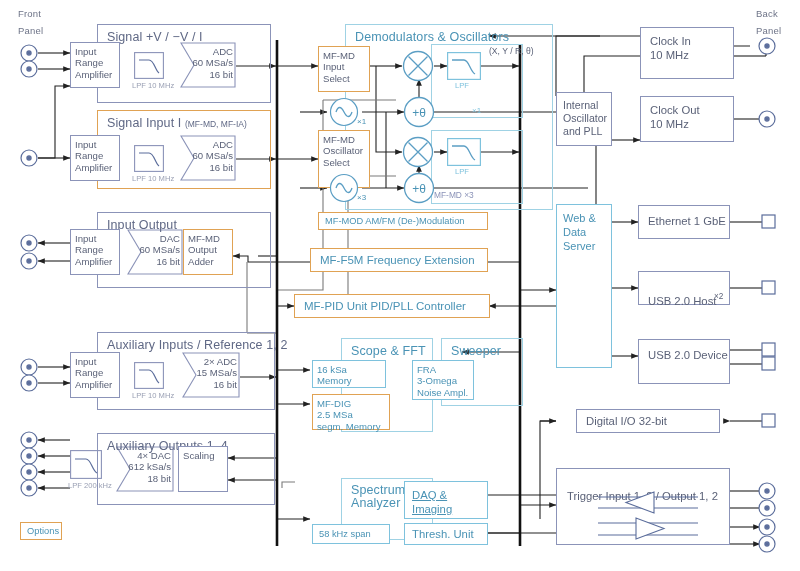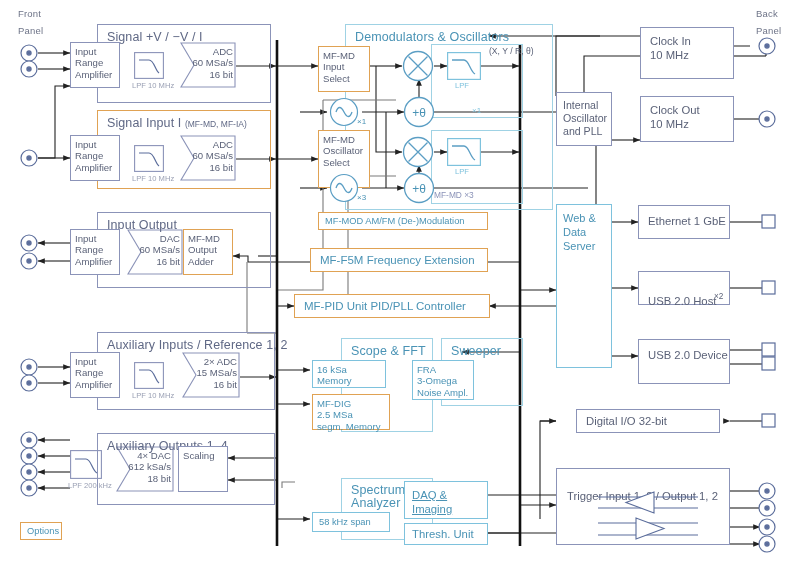--- a/index.html
+++ b/index.html
@@ -46,21 +46,21 @@
   .bar{
     position:absolute;box-sizing:border-box;border:1.1px solid #e0a253;
     display:flex;align-items:center;padding-left:9px;
     font-size:11.5px;color:#4a93b5;white-space:nowrap;background:#fff;
   }
   .bar.small{font-size:9.3px;padding-left:6px;}
 
   .cbox{
     position:absolute;box-sizing:border-box;border:1.1px solid #7ec2dd;
     display:flex;align-items:center;padding-left:6px;
-    font-size:11.5px;color:#4a93b5;white-space:nowrap;background:#fff;
+    font-size:11.5px;color:#4a93b5;white-space:nowrap;background:#fff;margin-top:12px;
   }
 
   
   .rect{
     position:absolute;box-sizing:border-box;border:1.1px solid #8b93b8;
     background:#fff;font-size:11.3px;line-height:14px;color:#5b6278;
     padding:6px 0 0 9px;white-space:pre-line;
   }
 
   

